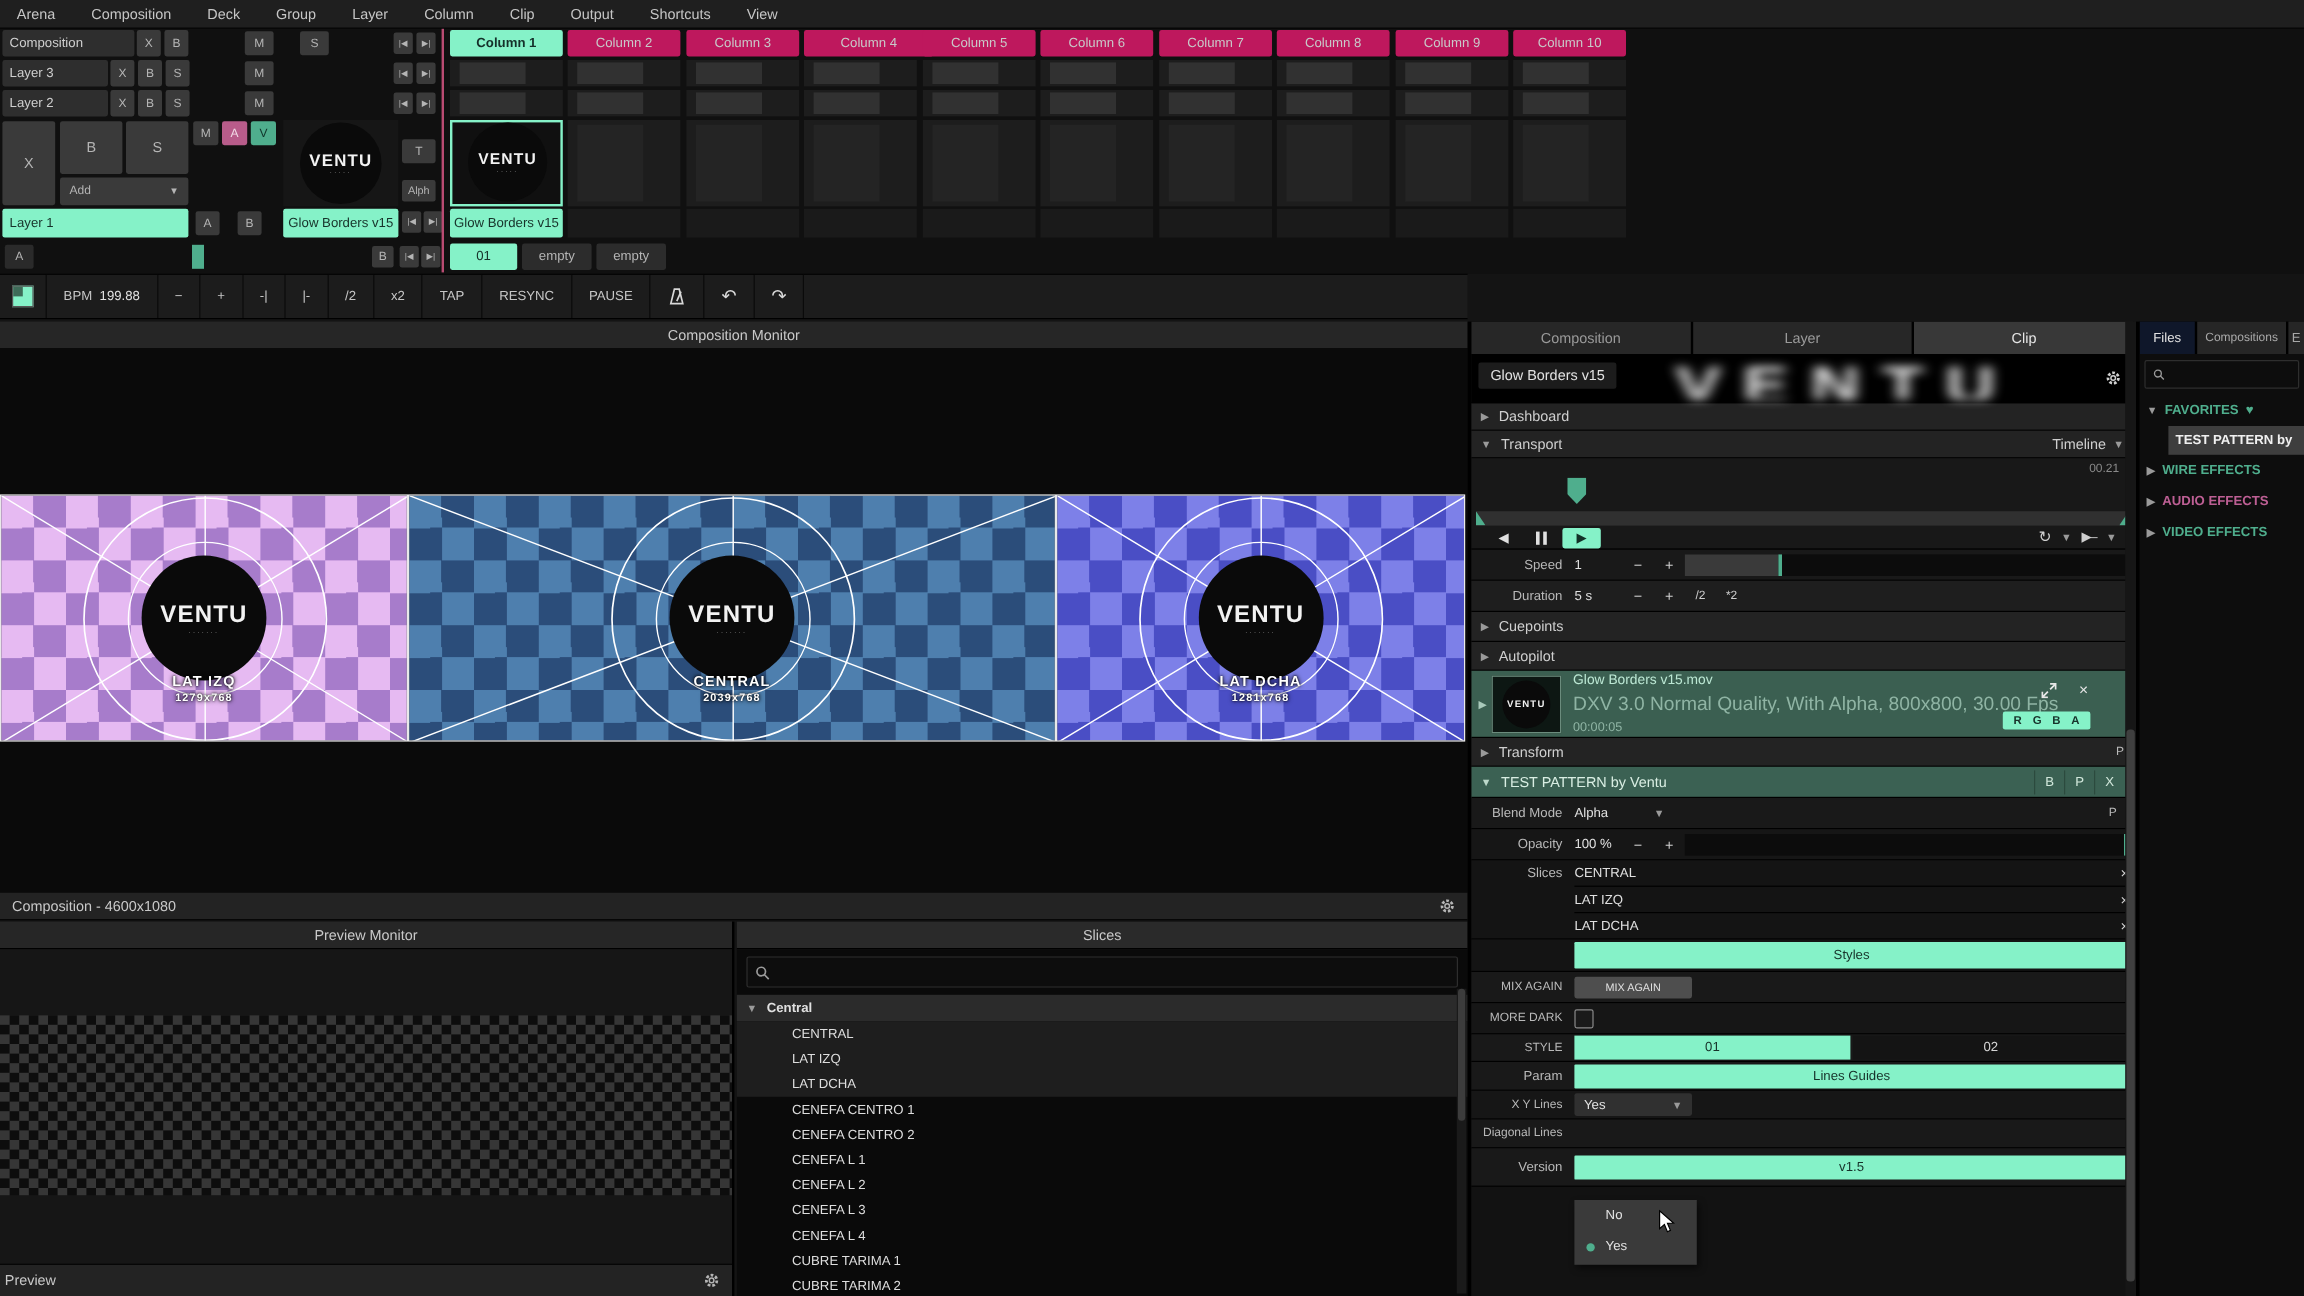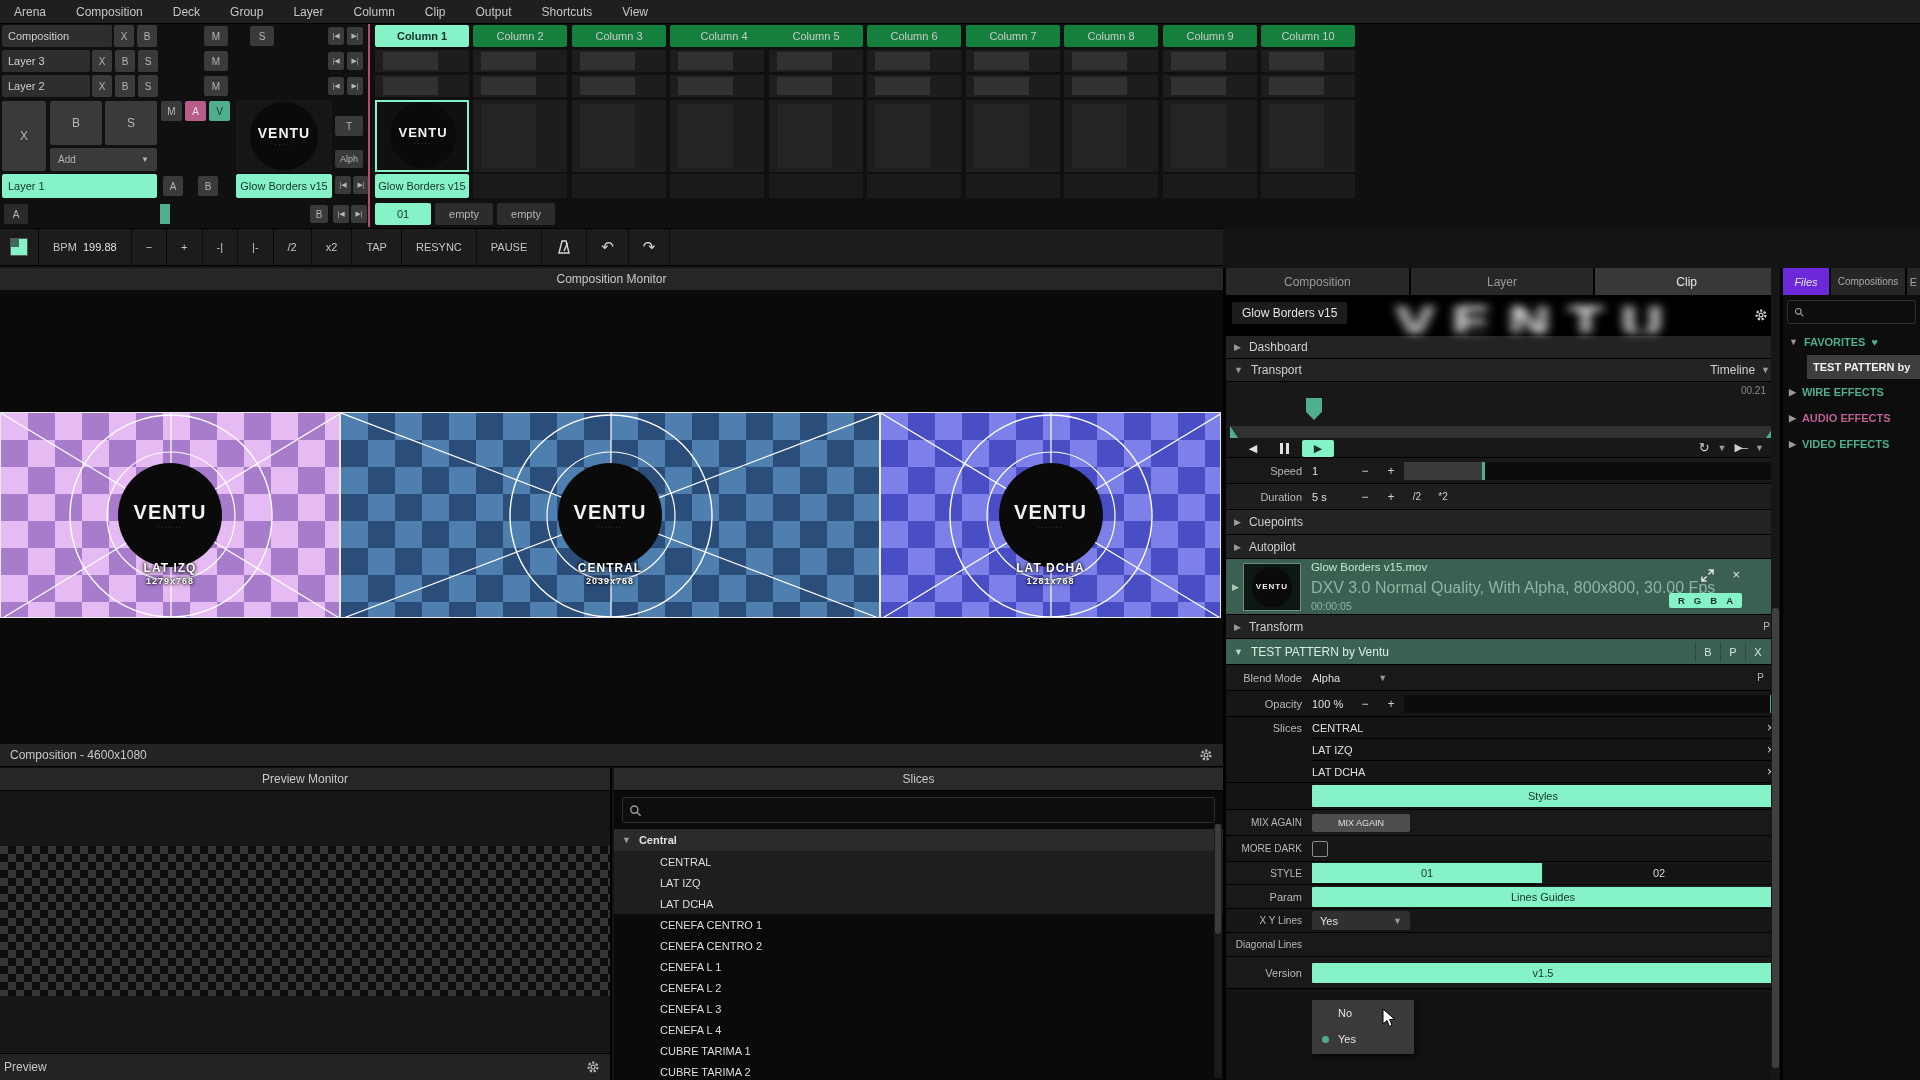--- a/index.html
+++ b/index.html
@@ -10,21 +10,21 @@
   
   #menubar{left:0;top:0;width:1920px;height:24px;background:#1f1f1f;display:flex;align-items:center;
            gap:30px;padding-left:14px;color:#c6c6c6;border-bottom:1px solid #000;box-sizing:border-box;}
   .menu-item{cursor:default;}
   
   #deck{left:0;top:24px;width:1920px;height:204px;background:#101010;}
   .sbtn{background:#3a3a3a;color:#b5b5b5;border-radius:2px;font-size:10px;
         display:flex;align-items:center;justify-content:center;}
   .rowlbl{background:#2e2e2e;color:#cfcfcf;border-radius:2px;font-size:11px;display:flex;
           align-items:center;padding-left:6px;box-sizing:border-box;}
-  .colh{background:#15803d;color:#c9c9c9;border-radius:2px;font-size:11px;}
+  .colh{background:#be185d;color:#c9c9c9;border-radius:2px;font-size:11px;}
   .colh.active{background:#85f2c8;color:#15302a;font-weight:bold;}
   .cell{background:#1d1d1d;}
   .cellin{position:absolute;left:8px;top:2px;bottom:2px;width:55px;background:#313131;}
   .cellin2{position:absolute;left:8px;top:4px;bottom:4px;width:55px;background:#242424;}
   .teal-label{background:#85f2c8;color:#17322a;font-size:11px;display:flex;align-items:center;
               justify-content:center;border-radius:2px;}
   .pinkline{position:absolute;left:368px;top:25px;width:2px;height:202px;background:#b94b72;}
   .disc{background:#0a0a0a;border-radius:50%;display:flex;flex-direction:column;align-items:center;
         justify-content:center;color:#f2f2f2;}
   .disc .vlogo{font-weight:bold;letter-spacing:1px;}
@@ -83,21 +83,21 @@
   .effbtn{width:24px;height:20px;display:flex;align-items:center;justify-content:center;color:#d2e8dc;
           font-size:11px;border-left:1px solid #2c4a3e;}
   
   #xymenu{position:absolute;left:86px;top:732px;width:102px;height:54px;background:#3a3a3a;
           box-shadow:2px 3px 6px rgba(0,0,0,.6);z-index:6;}
   #xymenu .mi{height:26px;display:flex;align-items:center;color:#e3e3e3;font-size:11px;padding-left:26px;position:relative;}
   #xymenu .dot{position:absolute;left:10px;width:7px;height:7px;border-radius:50%;background:#4fae8d;}
   
   #browser{left:1783px;top:268px;width:137px;height:812px;background:#0d0d0d;}
   .btab{display:flex;align-items:center;justify-content:center;background:#262626;color:#a8a8a8;font-size:11px;height:27px;}
-  .btab.active{background:#6d28d9;color:#e3e3e3;font-style:italic;}
+  .btab.active{background:#0f172a;color:#e3e3e3;}
   .tree-row{height:26px;display:flex;align-items:center;gap:6px;padding-left:6px;font-size:11px;font-weight:bold;}
   .teal-txt{color:#4fae8d;}
   .pink-txt{color:#bd5f94;}
   #scrollprops{left:1771px;top:268px;width:9px;height:812px;background:#161616;}
   #scrollprops .thumb{position:absolute;left:1px;right:1px;top:340px;height:460px;background:#3f3f3f;border-radius:3px;}
   .gearsvg{width:14px;height:14px;}
   .blur-strip{position:absolute;left:170px;top:2px;width:370px;height:36px;overflow:hidden;color:#fff;
               font-size:44px;font-weight:bold;letter-spacing:14px;filter:blur(4px);transform:scaleX(1.3);
               transform-origin:left;opacity:.92;}
 </style>

